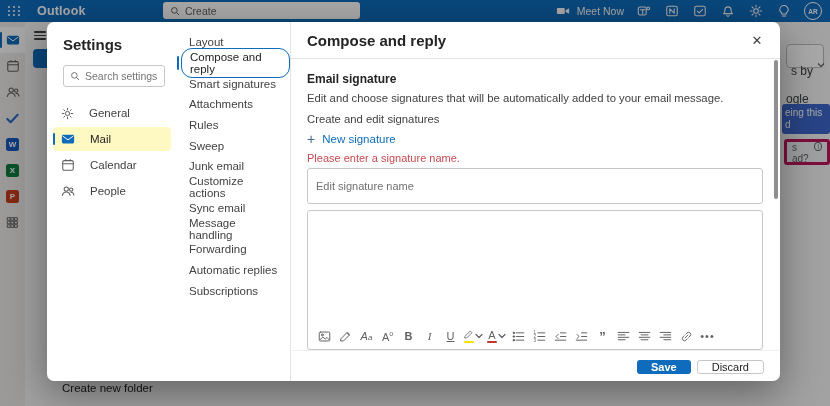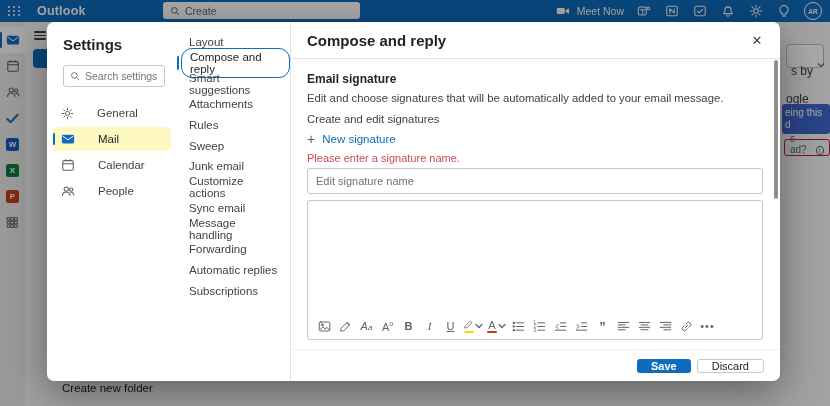--- a/index.html
+++ b/index.html
@@ -32,35 +32,35 @@
   .bg-bits{position:absolute;inset:0;z-index:1;}
   .hamburger{position:absolute;left:34px;top:29px;width:12px;}
   .hamburger i{display:block;height:1.5px;background:#424242;margin:2px 0;border-radius:1px;}
   .newmsg-stub{position:absolute;left:33px;top:49px;width:18px;height:19px;background:#0f6cbd;border-radius:4px;}
   .create-folder{position:absolute;left:62px;top:382px;font-size:11.5px;color:#242424;}
   .ad-box{position:absolute;left:786px;top:44px;width:38px;height:24px;background:#fff;border:1px solid #bdbdbd;border-radius:4px;box-sizing:border-box;}
   .ad-chev{position:absolute;left:817px;top:61px;color:#5f6368;}
   .ad-line{position:absolute;font-size:12px;color:#3c4043;}
   .ad-btn{position:absolute;left:782px;top:104px;width:48px;height:30px;background:#3d68cc;border-radius:3px;
           color:#fff;font-size:10px;line-height:12px;padding:3px 0 0 3px;box-sizing:border-box;}
-  .ad-why{position:absolute;left:784px;top:139px;height:17px;background:#f1f3f4;border:1px solid #be185d;border-radius:3px;
-          display:flex;align-items:flex-end;gap:3px;padding:0 5px;font-size:10px;color:#5f6368;box-sizing:border-box;}
+  .ad-why{position:absolute;left:784px;top:139px;height:26px;background:#f1f3f4;border:3px solid #be185d;border-radius:3px;
+          display:flex;align-items:flex-start;gap:3px;padding:0 5px;font-size:10px;color:#5f6368;box-sizing:border-box;}
   .info-i{width:9px;height:9px;border:1px solid #5f6368;border-radius:50%;font-size:6.5px;display:flex;
           align-items:center;justify-content:center;box-sizing:border-box;}
   
   .overlay{position:absolute;inset:0;background:rgba(0,0,0,.34);z-index:5;}
   
   .modal{position:absolute;left:47px;top:22px;width:733px;height:359px;background:#fff;border-radius:7px;
          box-shadow:0 12px 40px rgba(0,0,0,.4);z-index:10;display:flex;overflow:hidden;}
   .col-left{width:130px;box-sizing:border-box;padding:10px 12px 0 16px;flex:none;}
   .settings-title{font-size:15px;font-weight:700;color:#242424;margin:4px 0 12px 0;}
   .sbox{display:flex;align-items:center;gap:5px;border:1px solid #c7c7c7;border-radius:3px;height:20px;
         padding:0 6px;margin-bottom:14px;color:#757575;}
   .sbox .ph{font-size:10.5px;color:#757575;}
-  .navitem{position:relative;display:flex;align-items:center;gap:23px;height:24px;margin:0 -6px 2px -10px;
+  .navitem{position:relative;display:flex;align-items:center;gap:15px;height:24px;margin:0 -6px 2px -10px;
            padding:0 6px 0 8px;border-radius:4px;font-size:11.5px;color:#424242;}
   .navitem.sel{background:#fef9c3;color:#242424;font-weight:400;}
   .navitem.sel::before{content:"";position:absolute;left:0;top:6px;width:2px;height:12px;background:#0f6cbd;border-radius:1px;}
   .col-mid{width:113px;flex:none;box-sizing:border-box;padding-top:10px;position:relative;}
   .catitem{position:relative;height:20.7px;display:flex;align-items:center;padding-left:12px;font-size:11.5px;color:#424242;}
   .catitem .pill{padding:2px 8px;margin-left:-8px;}
   .catitem.sel .pill{border:1.3px solid #0f6cbd;border-radius:11px;color:#242424;}
   .catitem.sel::before{content:"";position:absolute;left:0;top:3px;width:2px;height:14px;background:#0f6cbd;border-radius:1px;}
   .col-right{flex:1;border-left:1px solid #e4e4e4;position:relative;display:flex;flex-direction:column;}
   .dhead{height:36px;flex:none;display:flex;align-items:center;justify-content:space-between;
@@ -68,21 +68,21 @@
   .dtitle{font-size:15px;font-weight:700;color:#242424;}
   .dclose{font-size:13px;color:#424242;width:18px;height:18px;display:flex;align-items:center;justify-content:center;cursor:default;}
   .dbody{position:relative;flex:1;padding:0 17px 0 16px;}
   .sec-h{font-size:12px;font-weight:700;color:#242424;margin-top:13px;}
   .sec-p{font-size:11.3px;color:#424242;margin-top:6px;white-space:nowrap;}
   .sec-create{font-size:11.3px;color:#424242;margin-top:9px;}
   .newsig{display:flex;align-items:center;gap:7px;margin-top:8px;}
   .newsig .plus{font-size:14px;color:#4a6990;line-height:12px;}
   .newsig .lbl{font-size:11.5px;color:#0f6cbd;}
   .err{font-size:11px;color:#c94a50;margin-top:7px;}
-  .namebox{margin-top:4px;height:26px;width:100%;box-sizing:border-box;border:1px solid #c7c7c7;border-radius:3px;
+  .namebox{margin-top:4px;height:36px;width:100%;box-sizing:border-box;border:1px solid #c7c7c7;border-radius:3px;
            font-size:11px;color:#242424;padding:0 8px;outline:none;font-family:"Liberation Sans",sans-serif;}
   .namebox::placeholder{color:#707070;}
   .editor{margin-top:6px;height:138px;border:1px solid #c7c7c7;border-radius:3px;position:relative;}
   .toolbar{position:absolute;left:0;right:0;bottom:0;height:26px;display:flex;align-items:center;gap:4px;padding:0 8px;}
   .tbtn{min-width:17px;height:18px;display:flex;align-items:center;justify-content:center;color:#616161;gap:1px;}
   .tbtn .tglyph{font-size:11px;color:#616161;}
   .tbtn .stack{display:flex;flex-direction:column;align-items:center;line-height:0;}
   .tbtn .cbar{width:10px;height:2px;margin-top:1px;border-radius:1px;}
   .dfoot{flex:none;height:31px;display:flex;align-items:center;justify-content:flex-end;gap:6px;
          padding-right:16px;border-top:1px solid #f0f0f0;}
@@ -318,21 +318,21 @@
     </div>
 
     <div class="col-mid" id="category-list">
         <div class="catitem">
           <span class="pill">Layout</span>
         </div>
         <div class="catitem sel">
           <span class="pill">Compose and reply</span>
         </div>
         <div class="catitem">
-          <span class="pill">Smart suggestions</span>
+          <span class="pill">Smart signatures</span>
         </div>
         <div class="catitem">
           <span class="pill">Attachments</span>
         </div>
         <div class="catitem">
           <span class="pill">Rules</span>
         </div>
         <div class="catitem">
           <span class="pill">Sweep</span>
         </div>

